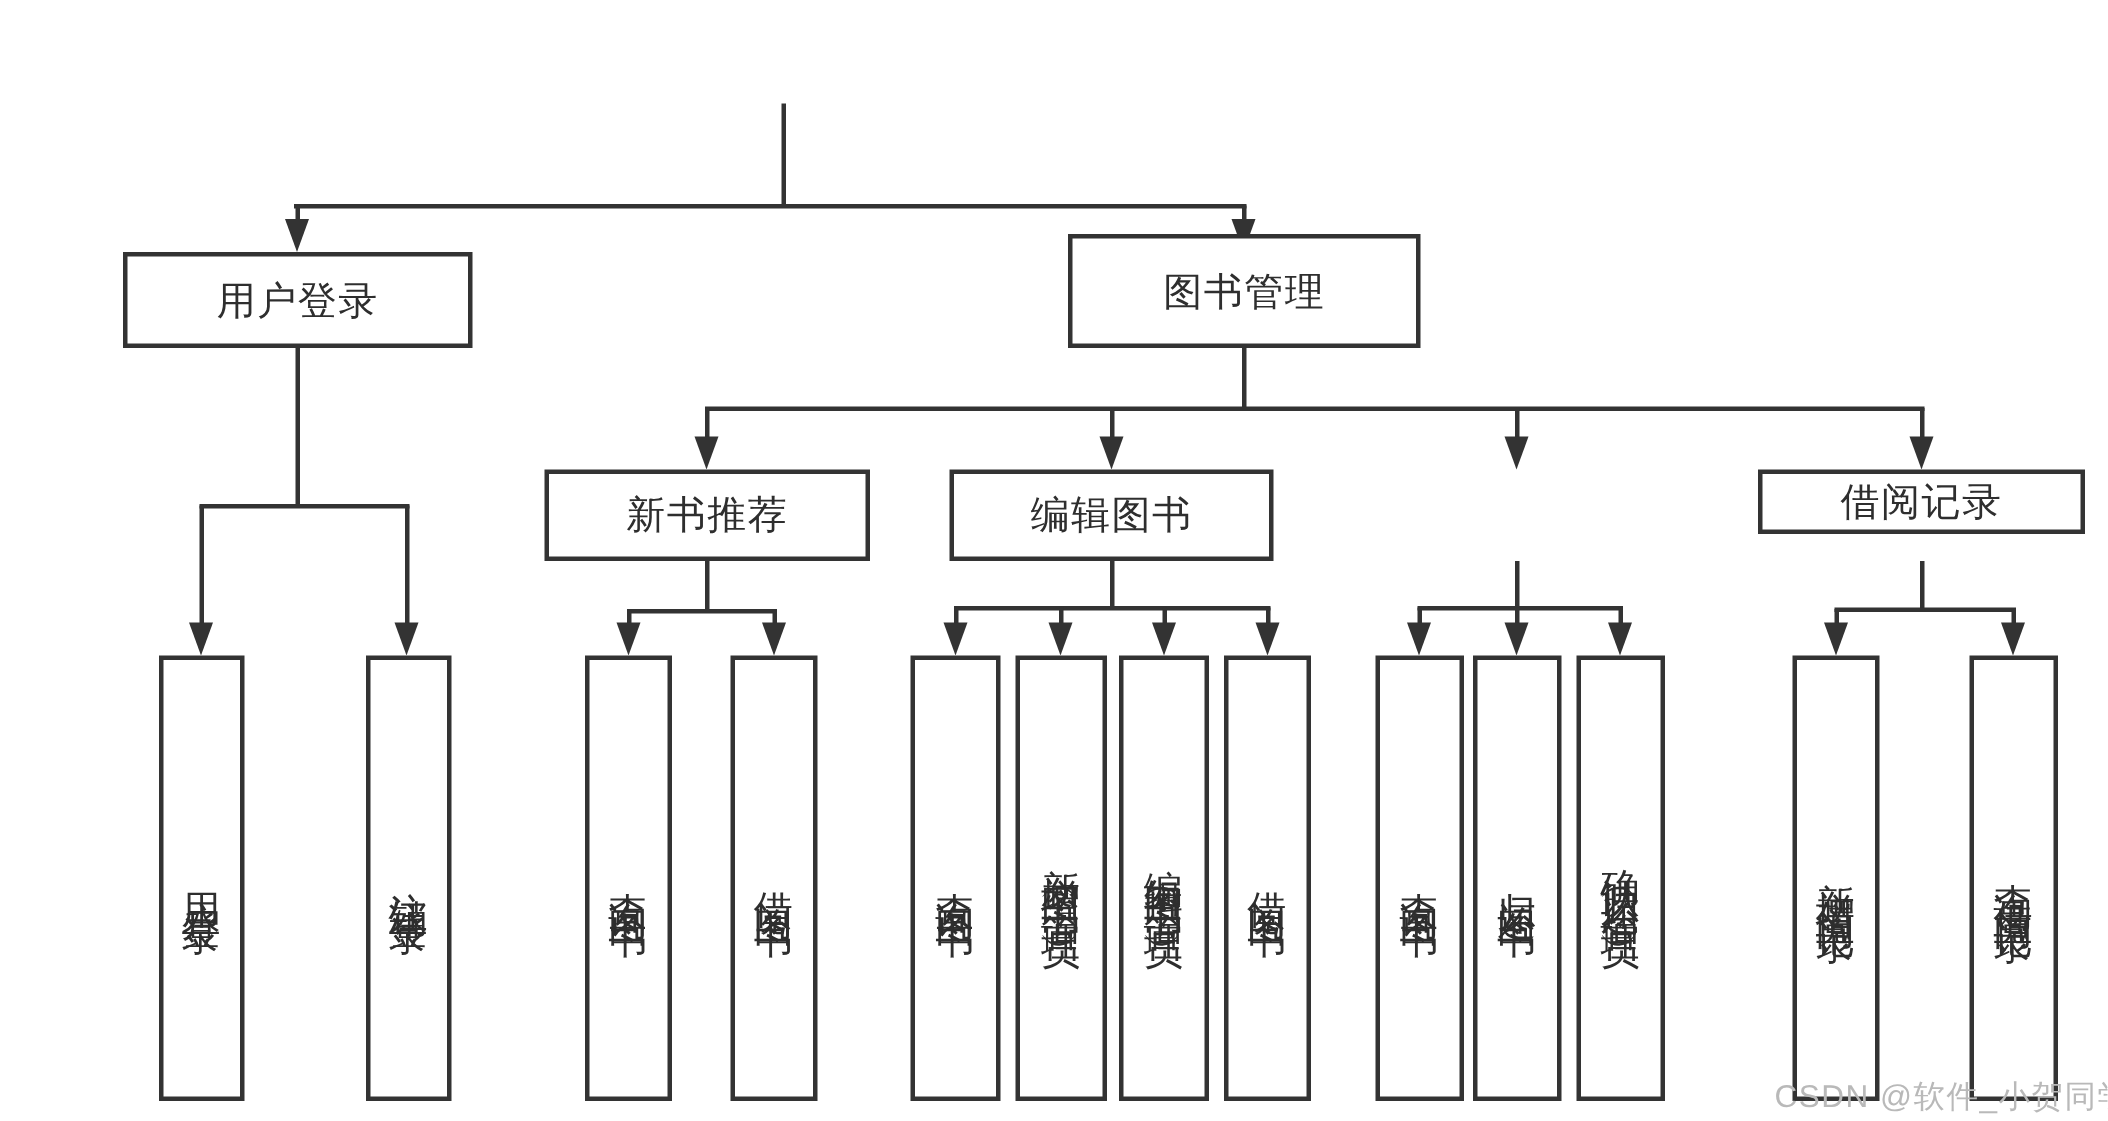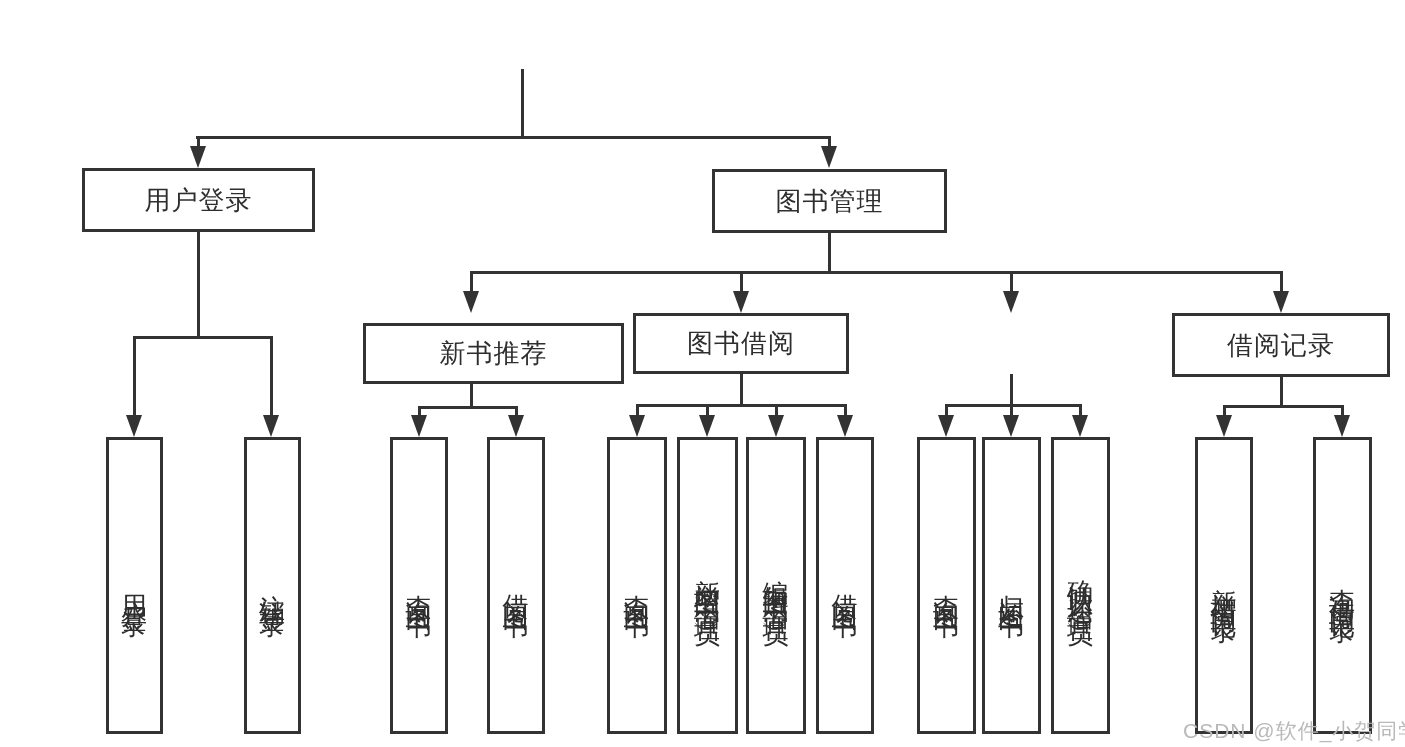--- a/index.html
+++ b/index.html
@@ -77,31 +77,31 @@
       <div class="line" style="left: 1223px; top: 406px; width: 3px; height: 17px;"></div>
       <div class="arrow" style="left: 1216px; top: 415px;"></div>
       <div class="line" style="left: 1341px; top: 406px; width: 3px; height: 17px;"></div>
       <div class="arrow" style="left: 1334px; top: 415px;"></div>
     </div>
 
 
   <div class="node hbox" style="left:82px;top:168px;width:233px;height:64px">
     <span>用户登录</span>
   </div>
-  <div class="node hbox" style="left:712px;top:169px;width:235px;height:64px">
+  <div class="node hbox" style="left:712px;top:156px;width:235px;height:76px">
     <span>图书管理</span>
   </div>
 
-  <div class="node hbox" style="left:363px;top:323px;width:261px;height:61px">
+  <div class="node hbox" style="left:363px;top:313px;width:217px;height:61px">
     <span>新书推荐</span>
   </div>
   <div class="node hbox" style="left:633px;top:313px;width:216px;height:61px">
-    <span>图书借阅</span>
+    <span>编辑图书</span>
   </div>
-  <div class="node hbox" style="left:1172px;top:313px;width:218px;height:64px">
+  <div class="node hbox" style="left:1172px;top:313px;width:218px;height:43px">
     <span>借阅记录</span>
   </div>
 
   <div class="node vbox" style="left:106px;top:437px;width:57px;height:297px">
     <span class="vtext">用户登录</span>
   </div>
   <div class="node vbox" style="left:244px;top:437px;width:57px;height:297px">
     <span class="vtext">注销登录</span>
   </div>
 

